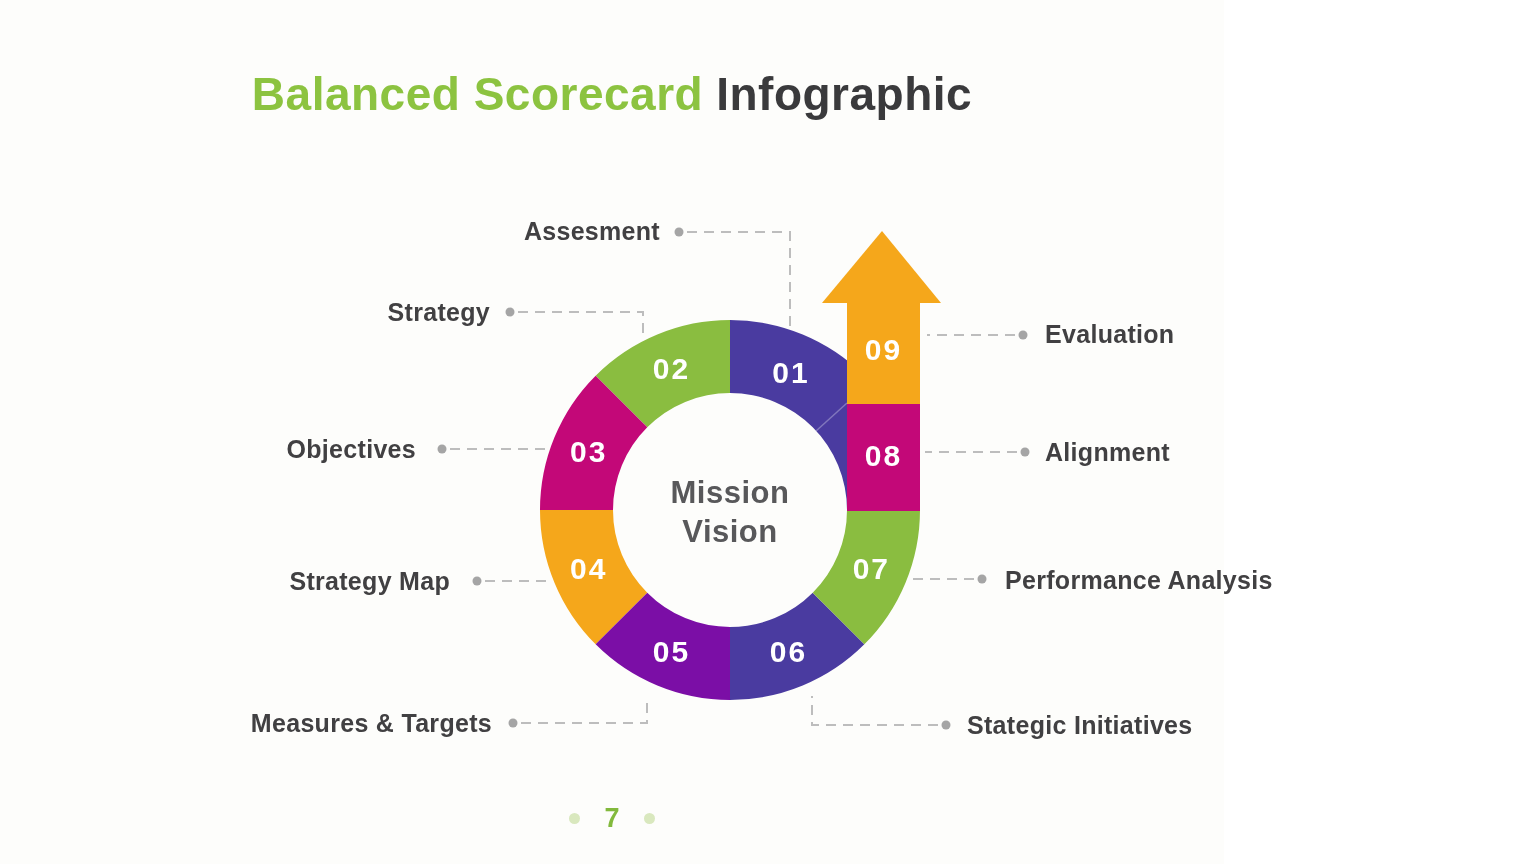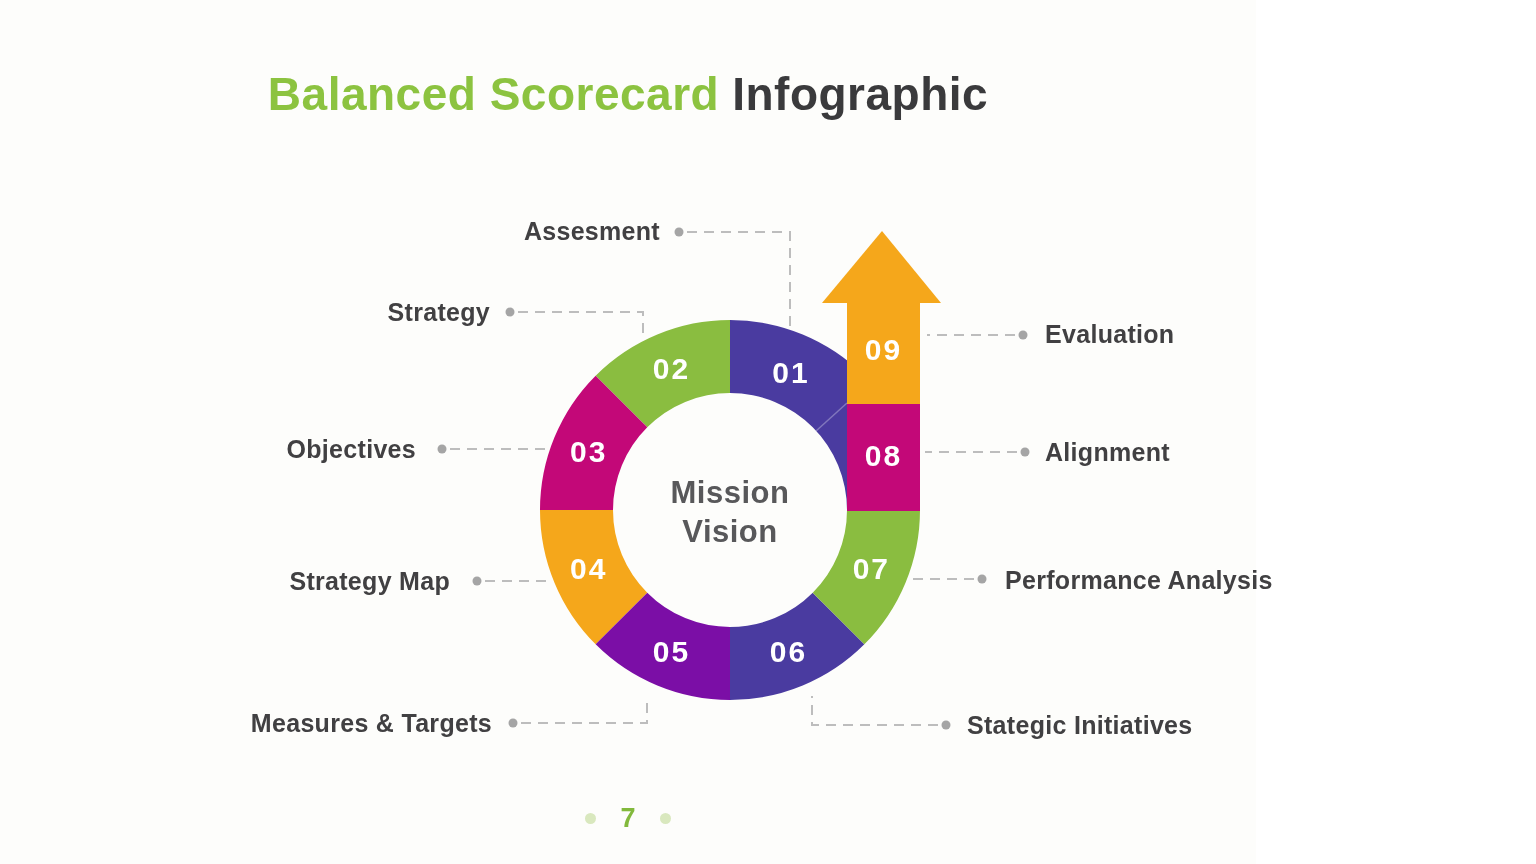--- a/index.html
+++ b/index.html
@@ -3,21 +3,21 @@
 <meta charset="utf-8">
 <style>
   html, body {
     margin: 0; padding: 0;
     width: 1536px; height: 864px;
     overflow: hidden;
     font-family: "Liberation Sans", sans-serif;
   }
   .slide {
     position: relative;
-    width: 1224px; height: 864px; padding-left: 32px;
+    width: 1224px; height: 864px;
   }
   .title {
     position: absolute;
     left: 0; right: 0; top: 71px;
     text-align: center;
     font-size: 46px;
     font-weight: 700;
     letter-spacing: 0.5px;
     line-height: 1;
     white-space: nowrap;

